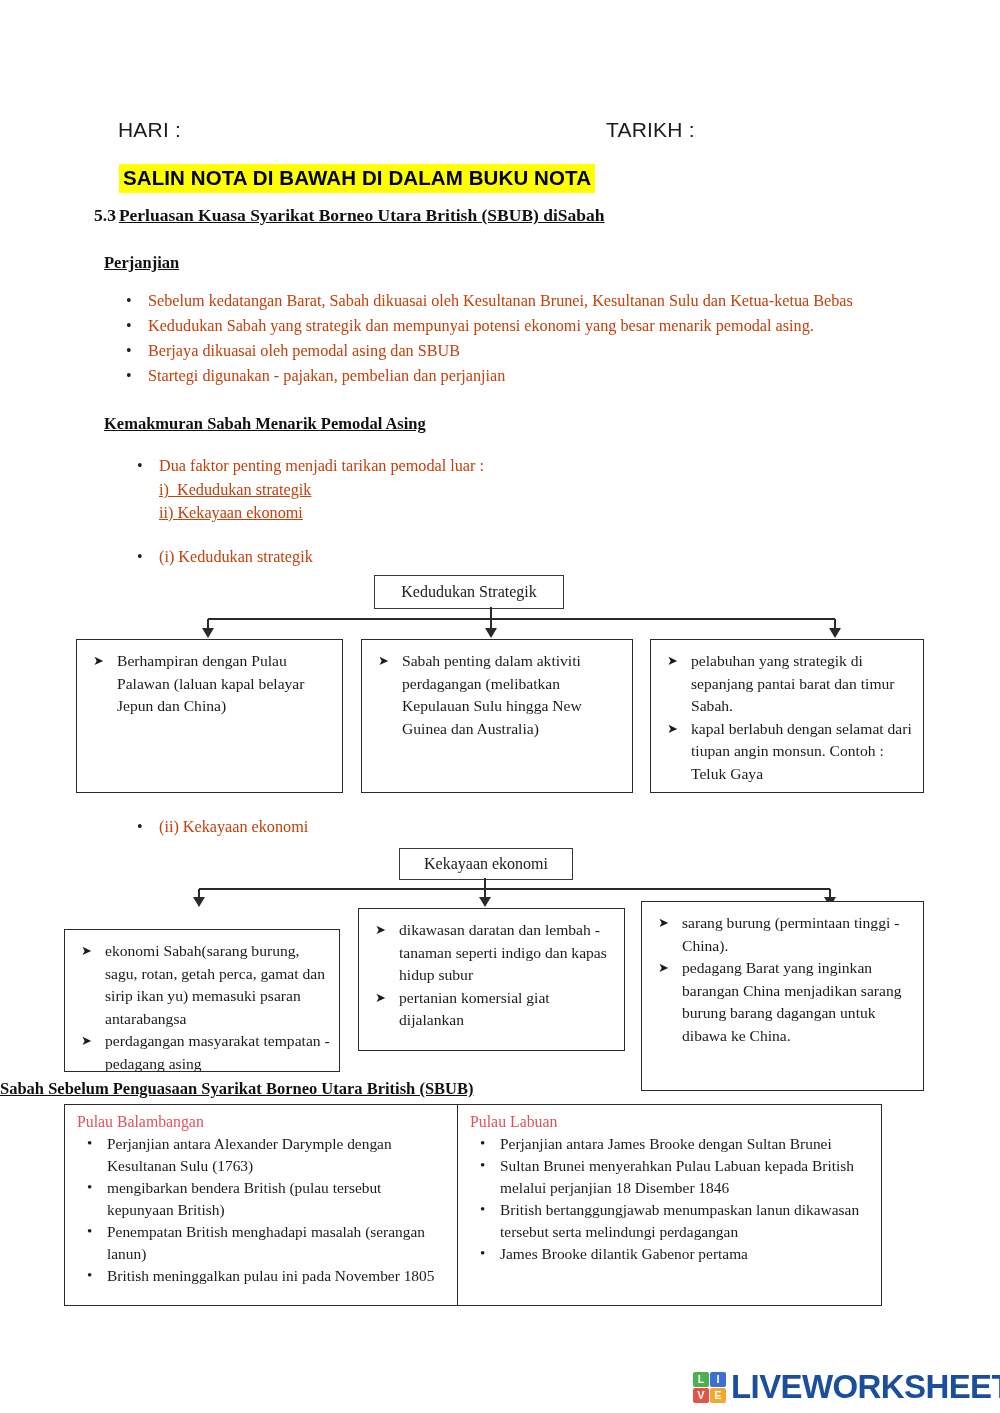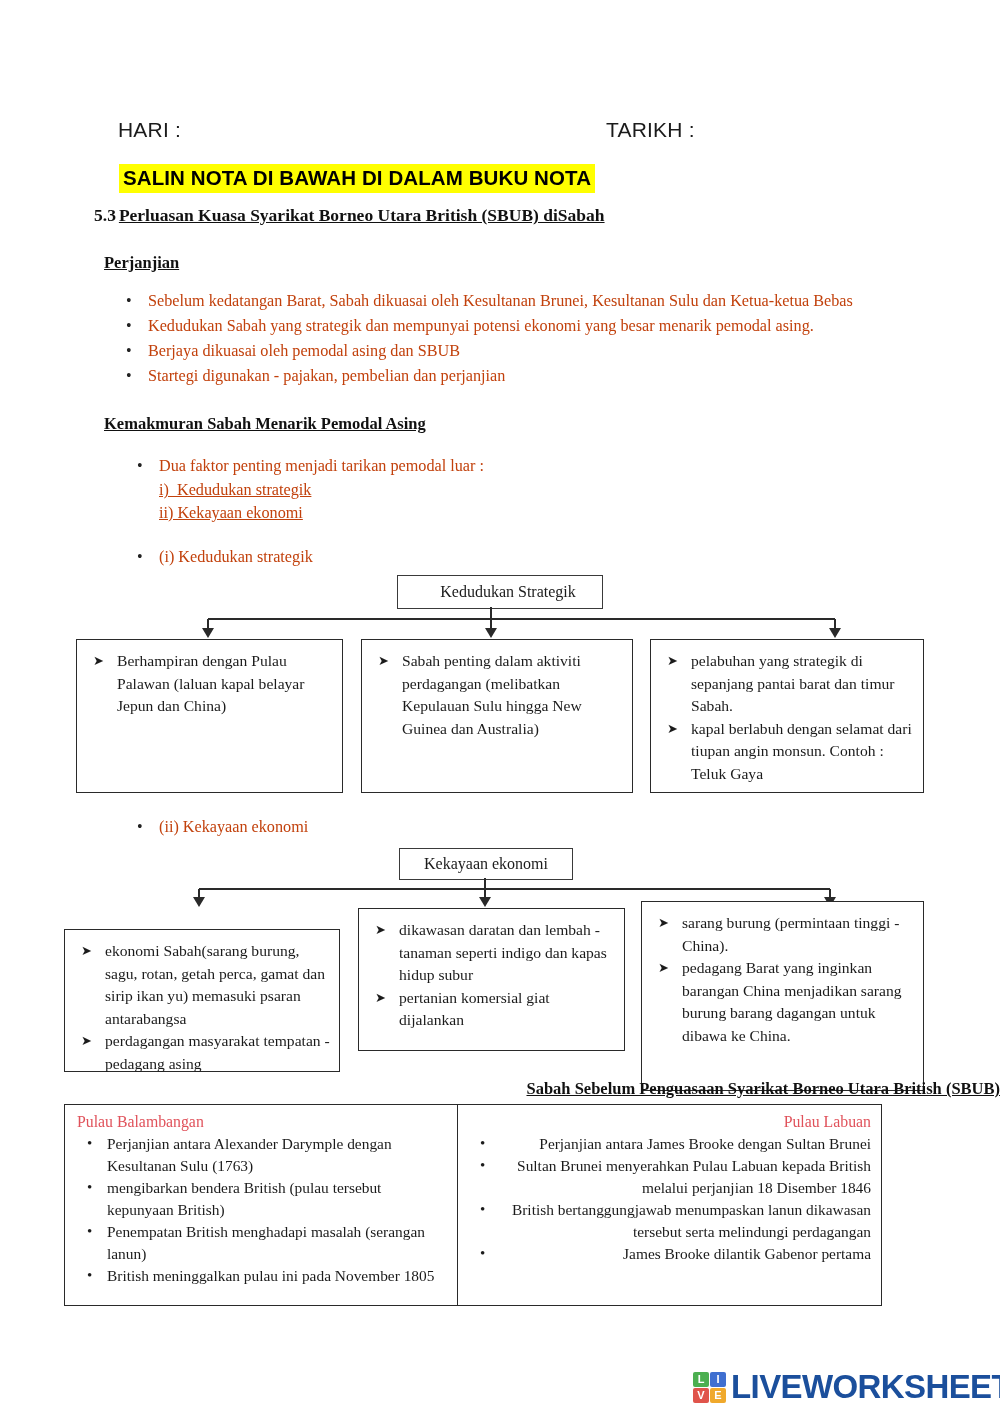--- a/index.html
+++ b/index.html
@@ -170,21 +170,21 @@
     font-size: 13px;
     color: #1b1b1b;
   }
 
   
   .tbl-caption {
     position: absolute;
     left: 0;
     top: 1079px;
     width: 1000px;
-    text-align: right;
+    text-align: left;
     font-weight: bold;
     font-size: 16.5px;
     text-decoration: underline;
     color: #111;
   }
   .tbl {
     position: absolute;
     left: 64px;
     top: 1104px;
     width: 818px;
@@ -192,21 +192,21 @@
     border: 1.6px solid #2a2a2a;
     box-sizing: border-box;
     display: flex;
     background: #fff;
   }
   .tbl-col {
     box-sizing: border-box;
     padding: 8px 10px 6px 12px;
   }
   .tbl-col.left { width: 394px; border-right: 1.6px solid #2a2a2a; }
-  .tbl-col.right { width: 424px; text-align: right; }
+  .tbl-col.right { width: 424px; }
   .col-title {
     color: #e0515a;
     font-size: 15.8px;
     margin-bottom: 2px;
   }
   ul.tbl-list {
     list-style: none;
     margin: 0;
     padding: 0;
   }
@@ -292,21 +292,21 @@
         <span>i)  Kedudukan strategik</span>
         <span>ii) Kekayaan ekonomi</span>
       </span>
     </li>
   </ul>
 
   <ul class="plain" id="bullet-i">
     <li>(i) Kedudukan strategik</li>
   </ul>
 
-  <div class="node-box" style="left:397px; top:575px; width:188px; height:32px;padding-left:16px;">
+  <div class="node-box" style="left:374px; top:575px; width:188px; height:32px;">
     <span>Kedudukan Strategik</span>
   </div>
 
   <svg class="connector" style="left:60px; top:607px; width:880px; height:32px;" width="880" height="32" viewBox="0 0 880 32">
     <line x1="431" y1="0" x2="431" y2="12" stroke="#2a2a2a" stroke-width="2"></line>
     <line x1="148" y1="12" x2="775" y2="12" stroke="#2a2a2a" stroke-width="2"></line>
     <line x1="148" y1="12" x2="148" y2="22" stroke="#2a2a2a" stroke-width="2"></line>
     <polygon points="142,21 154,21 148,31" fill="#2a2a2a"></polygon>
     <line x1="431" y1="12" x2="431" y2="22" stroke="#2a2a2a" stroke-width="2"></line>
     <polygon points="425,21 437,21 431,31" fill="#2a2a2a"></polygon>

